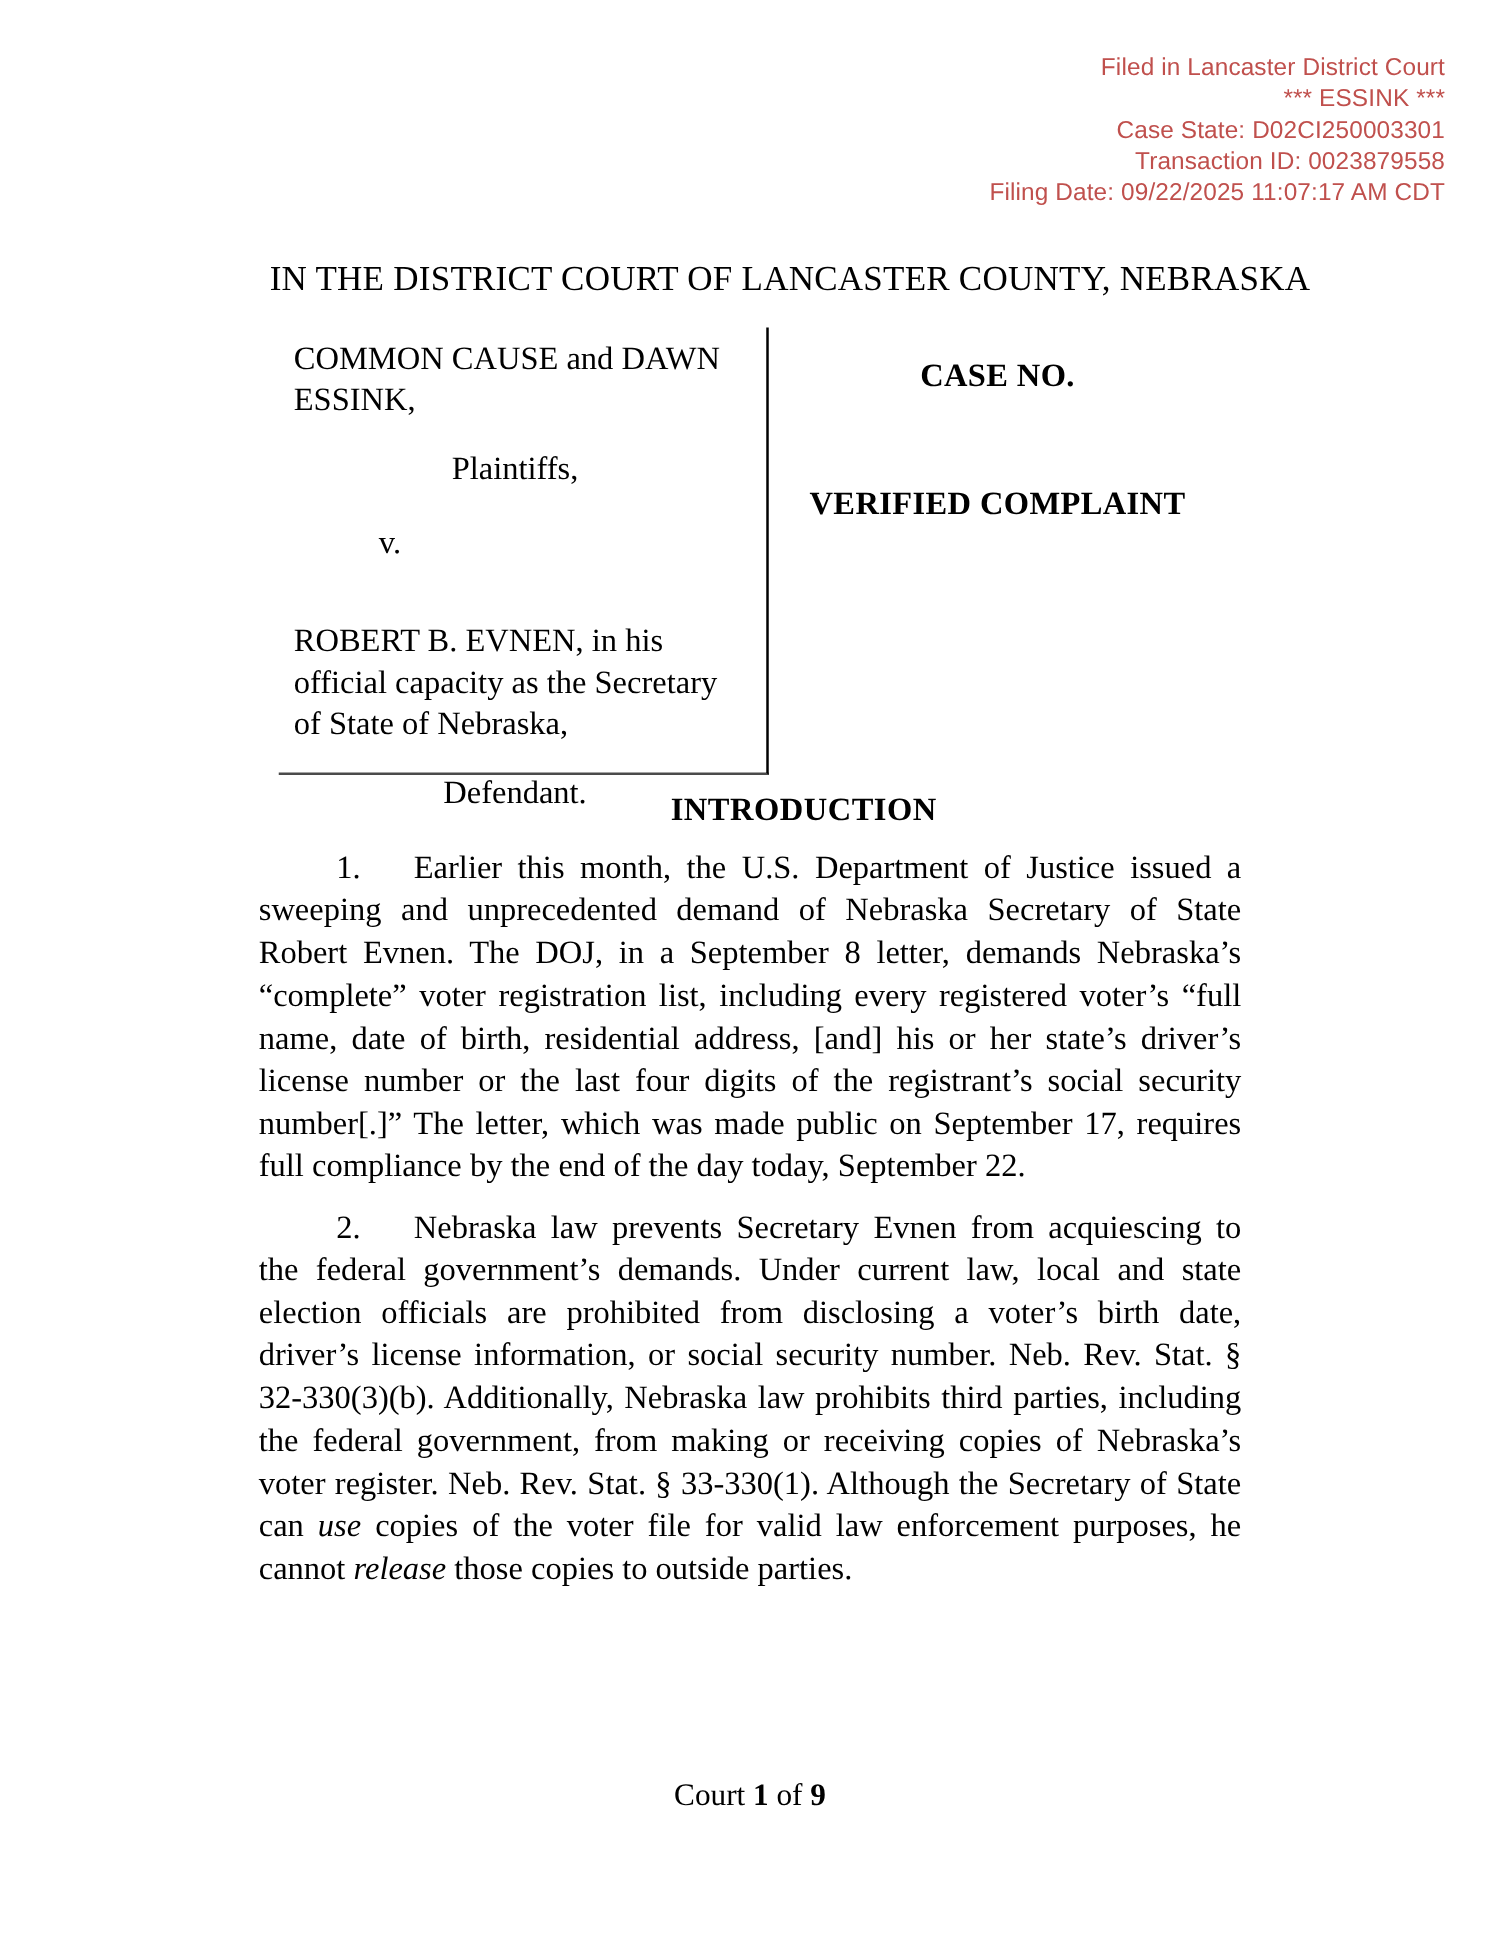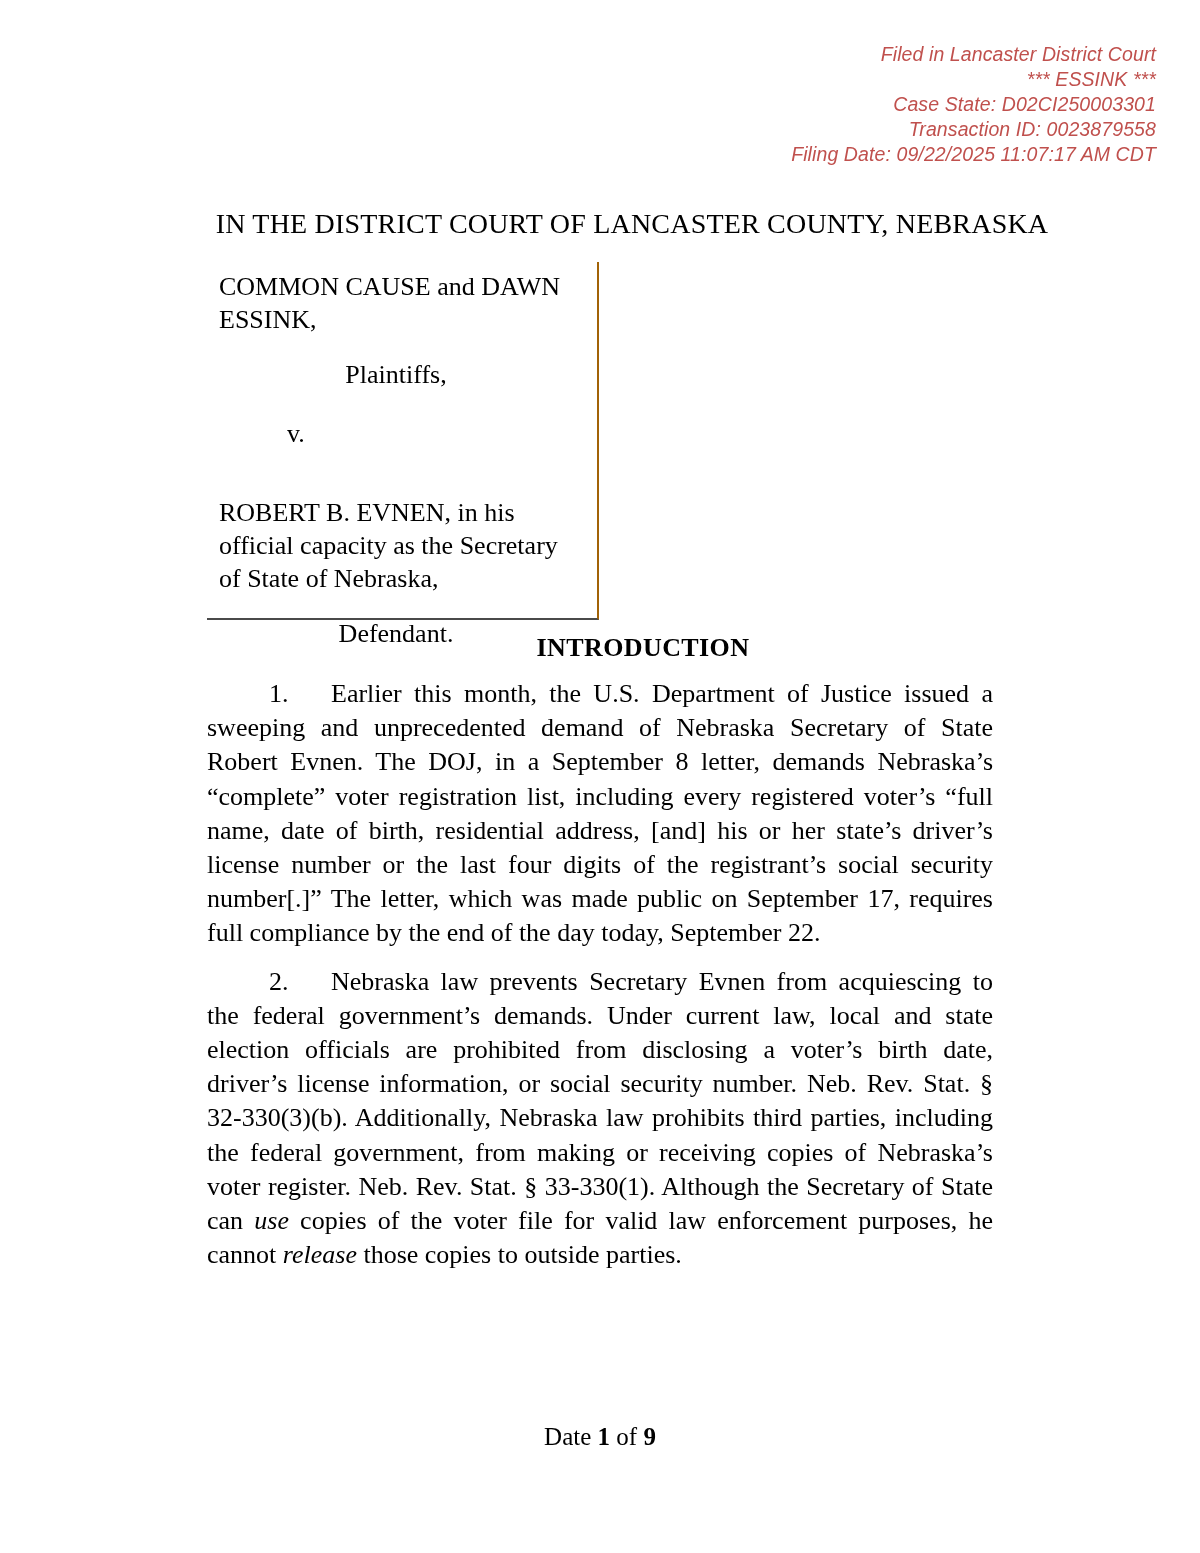--- a/index.html
+++ b/index.html
@@ -26,21 +26,21 @@
     top: 42px;
     right: 44px;
     width: 460px;
     text-align: right;
     font-family: "Liberation Sans", "DejaVu Sans", sans-serif;
     color: #c0504d;
     font-size: 19.5px;
     line-height: 25px;
     letter-spacing: 0.1px;
   }
-  .efile-stamp div { white-space: nowrap; font-style: italic; }
+  .efile-stamp div { white-space: nowrap; }
 
   
   .court-heading {
     position: absolute;
     top: 208px;
     left: 0;
     width: 1200px;
     text-align: center;
     font-size: 28px;
     letter-spacing: 0.2px;
@@ -50,25 +50,25 @@
   
   .caption {
     position: absolute;
     top: 262px;
     left: 207px;
     width: 790px;
     height: 358px;
   }
   .caption-left {
     position: absolute;
-    left: 0;
+    left: 16px;
     top: 0;
     width: 392px;
     height: 100%;
-    border-right: 2px solid #a16207;
+    border-right: 2px solid #000000;
     border-bottom: 2px solid #4a4a4a;
     box-sizing: border-box;
     padding: 8px 18px 0 12px;
   }
   .caption-right {
     position: absolute;
     left: 392px;
     top: 0;
     width: 398px;
     height: 100%;
@@ -178,30 +178,34 @@
       <div class="party">COMMON CAUSE and DAWN ESSINK,</div>
       <div class="sp-1"></div>
       <div class="party-role">Plaintiffs,</div>
       <div class="sp-2"></div>
       <div class="versus">v.</div>
       <div class="sp-3"></div>
       <div class="party">ROBERT B. EVNEN, in his official capacity as the Secretary of State of Nebraska,</div>
       <div class="sp-4"></div>
       <div class="party-role">Defendant.</div>
     </div>
+    <div class="caption-right">
+      <div class="case-no">CASE NO.</div>
+      <div class="doc-title">VERIFIED COMPLAINT</div>
+    </div>
   </div>
 
   <div class="section-heading">INTRODUCTION</div>
 
   <div class="body-text">
     <p class="para">
       <span class="num">1.</span><span>Earlier this month, the U.S. Department of Justice issued a sweeping and unprecedented demand of Nebraska Secretary of State Robert Evnen. The DOJ, in a September 8 letter, demands Nebraska’s “complete” voter registration list, including every registered voter’s “full name, date of birth, residential address, [and] his or her state’s driver’s license number or the last four digits of the registrant’s social security number[.]” The letter, which was made public on September 17, requires full compliance by the end of the day today, September 22.</span>
     </p>
     <p class="para">
       <span class="num">2.</span><span>Nebraska law prevents Secretary Evnen from acquiescing to the federal government’s demands. Under current law, local and state election officials are prohibited from disclosing a voter’s birth date, driver’s license information, or social security number. Neb. Rev. Stat. § 32-330(3)(b). Additionally, Nebraska law prohibits third parties, including the federal government, from making or receiving copies of Nebraska’s voter register. Neb. Rev. Stat. § 33-330(1). Although the Secretary of State can </span><em>use</em><span> copies of the voter file for valid law enforcement purposes, he cannot </span><em>release</em><span> those copies to outside parties.</span>
     </p>
   </div>
 
   <div class="footer">
-    <span>Date </span><b>1</b><span> of </span><b>9</b>
+    <span>Court </span><b>1</b><span> of </span><b>9</b>
   </div>
 
 </div>
 
 </body></html>

